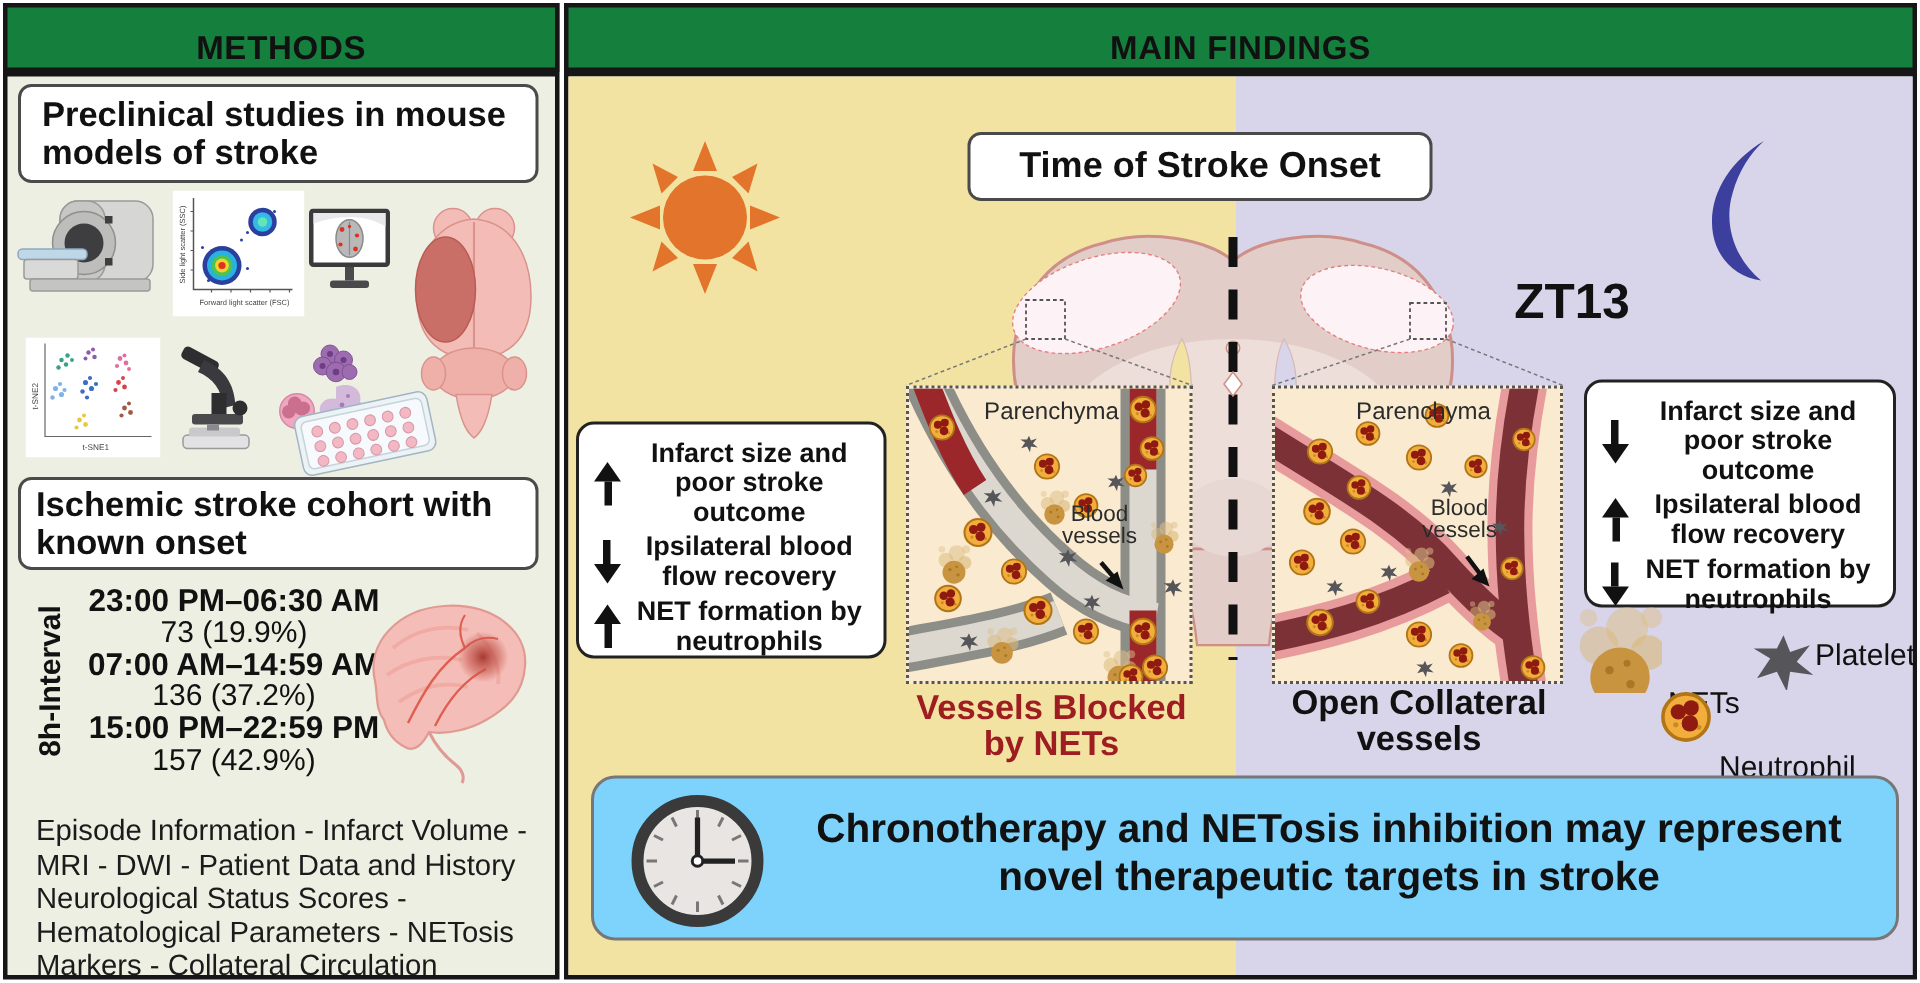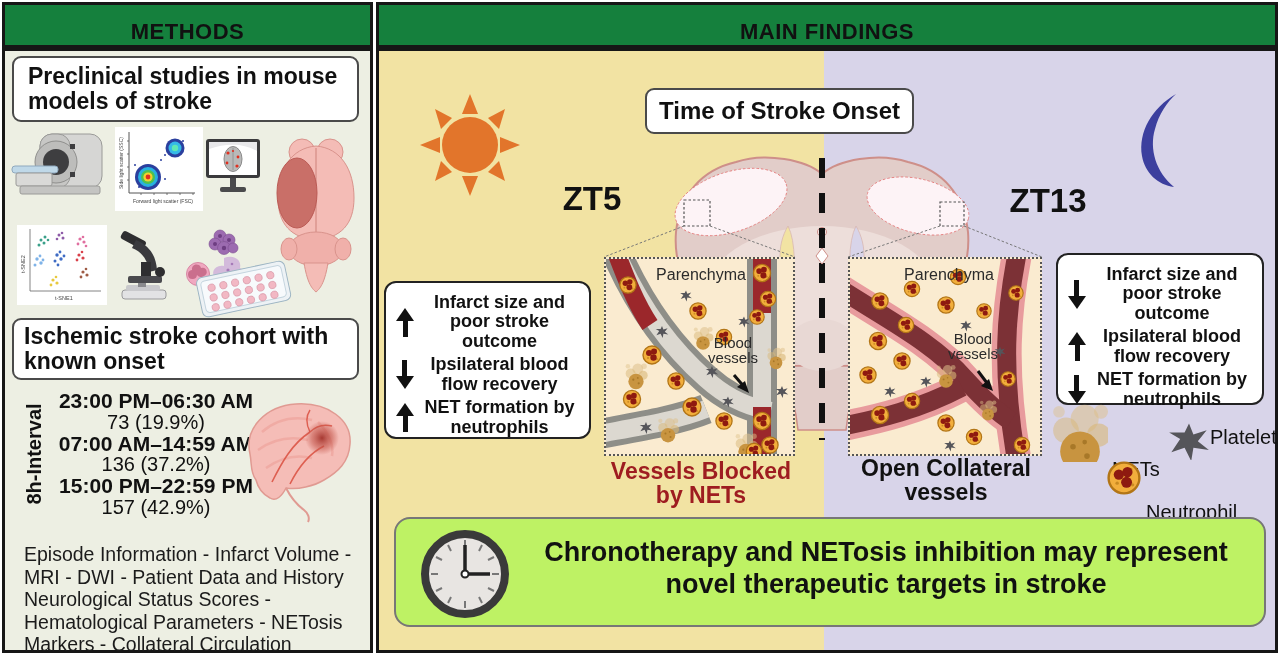--- a/index.html
+++ b/index.html
@@ -316,24 +316,23 @@
       <polygon points="17,89 34,80 23,69"></polygon>
       <polygon points="87,89 70,80 81,69"></polygon>
       <circle cx="52" cy="53" r="28"></circle>
     </g>
   </svg>
 
   <svg class="abs" style="left:1130px;top:92px;" width="66" height="96" viewBox="0 0 66 96">
     <path d="M46,2 C22,16 8,40 12,64 C15,81 28,93 44,95 C26,80 19,57 25,37 C29,22 37,10 46,2 Z" fill="#3C3F9E"></path>
   </svg>
 
-  <div class="zt-label" style="left:532px;top:180px;width:120px;">ZT5</div>
   <div class="zt-label" style="left:988px;top:182px;width:120px;">ZT13</div>
 
-  <div class="abs white-box" style="left:645px;top:88px;width:269px;height:46px;font-size:24px;">
+  <div class="abs white-box" style="left:645px;top:88px;width:310px;height:46px;font-size:24px;">
     <span>Time of Stroke Onset</span>
   </div>
 
   <svg class="abs" style="left:596px;top:140px;" width="460" height="330" viewBox="0 0 460 330">
     <path d="M226,34 C210,20 170,12 140,22 C105,30 84,55 80,92 C77,130 95,165 130,185 C155,198 175,206 185,226 L267,226 C277,206 297,198 322,185 C357,165 375,130 372,92 C368,55 347,30 312,22 C282,12 242,20 226,34 Z" fill="#E2CDC9" stroke="#CE8F89" stroke-width="2"></path>
     <ellipse cx="226" cy="148" rx="112" ry="62" fill="#EDDEDA"></ellipse>
     <path d="M185,226 C195,250 200,268 202,290 L250,290 C252,268 257,250 267,226 Z" fill="#E2CDC9" stroke="#CE8F89" stroke-width="1.5"></path>
     <ellipse cx="226" cy="205" rx="34" ry="26" fill="#E8D8D4"></ellipse>
     <g transform="rotate(-18 135 62)">
         <ellipse cx="135" cy="62" rx="58" ry="30" fill="#FDF3F6" stroke="#E57F7F" stroke-width="0.9" stroke-dasharray="2.5 2"></ellipse>
@@ -522,21 +521,21 @@
   <div class="legend-label" style="left:1112px;top:426px;margin-top:32px;">NETs</div>
   <svg class="abs" style="left:1168px;top:418px;" width="42" height="42" viewBox="-10 -10 20 20">
       <use href="#plt" transform="scale(1.05)"></use>
     </svg>
   <div class="legend-label" style="left:1210px;top:426px;">Platelet</div>
   <svg class="abs" style="left:1106px;top:460px;" width="36" height="36" viewBox="-10 -10 20 20">
       <use href="#neut" transform="scale(0.95)"></use>
     </svg>
   <div class="legend-label" style="left:1146px;top:468px;margin-top:33px;">Neutrophil</div>
 
-  <div class="abs" style="left:394px;top:517px;width:872px;height:110px;background:#bef264;border:2px solid #777;border-radius:16px;">
+  <div class="abs" style="left:394px;top:517px;width:872px;height:110px;background:#7dd3fc;border:2px solid #777;border-radius:16px;">
     <svg class="abs" style="left:22px;top:8px;" width="94" height="94" viewBox="0 0 94 94">
       <circle cx="47" cy="47" r="40" fill="#E8E5E2" stroke="#3A3A3A" stroke-width="8"></circle>
       <g stroke="#777" stroke-width="2">
         <line x1="47" y1="13" x2="47" y2="20"></line>
           <line x1="47" y1="74" x2="47" y2="81"></line>
         <line x1="13" y1="47" x2="20" y2="47"></line>
           <line x1="74" y1="47" x2="81" y2="47"></line>
         <line x1="30" y1="18" x2="33" y2="24"></line>
           <line x1="64" y1="18" x2="61" y2="24"></line>
         <line x1="30" y1="76" x2="33" y2="70"></line>

